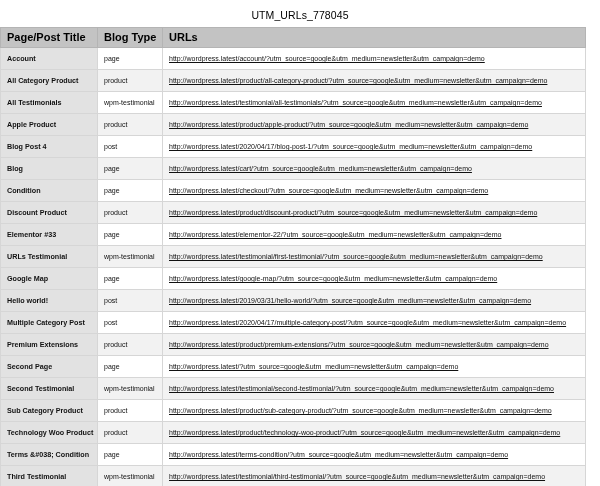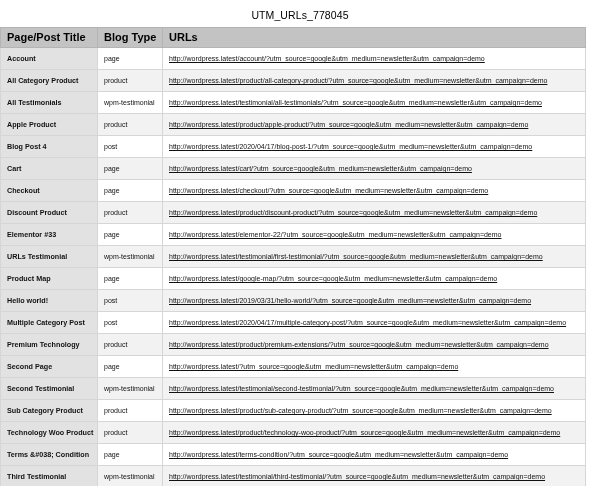--- a/index.html
+++ b/index.html
@@ -139,61 +139,61 @@
           <td class="col-title">Apple Product</td>
           <td class="col-type">product</td>
           <td class="col-urls"><a href="#">http://wordpress.latest/product/apple-product/?utm_source=google&amp;utm_medium=newsletter&amp;utm_campaign=demo</a></td>
         </tr>
         <tr>
           <td class="col-title">Blog Post 4</td>
           <td class="col-type">post</td>
           <td class="col-urls"><a href="#">http://wordpress.latest/2020/04/17/blog-post-1/?utm_source=google&amp;utm_medium=newsletter&amp;utm_campaign=demo</a></td>
         </tr>
         <tr class="alt">
-          <td class="col-title">Cart</td>
+          <td class="col-title">Blog</td>
           <td class="col-type">page</td>
           <td class="col-urls"><a href="#">http://wordpress.latest/cart/?utm_source=google&amp;utm_medium=newsletter&amp;utm_campaign=demo</a></td>
         </tr>
         <tr>
-          <td class="col-title">Checkout</td>
+          <td class="col-title">Condition</td>
           <td class="col-type">page</td>
           <td class="col-urls"><a href="#">http://wordpress.latest/checkout/?utm_source=google&amp;utm_medium=newsletter&amp;utm_campaign=demo</a></td>
         </tr>
         <tr class="alt">
           <td class="col-title">Discount Product</td>
           <td class="col-type">product</td>
           <td class="col-urls"><a href="#">http://wordpress.latest/product/discount-product/?utm_source=google&amp;utm_medium=newsletter&amp;utm_campaign=demo</a></td>
         </tr>
         <tr>
           <td class="col-title">Elementor #33</td>
           <td class="col-type">page</td>
           <td class="col-urls"><a href="#">http://wordpress.latest/elementor-22/?utm_source=google&amp;utm_medium=newsletter&amp;utm_campaign=demo</a></td>
         </tr>
         <tr class="alt">
           <td class="col-title">URLs Testimonial</td>
           <td class="col-type">wpm-testimonial</td>
           <td class="col-urls"><a href="#">http://wordpress.latest/testimonial/first-testimonial/?utm_source=google&amp;utm_medium=newsletter&amp;utm_campaign=demo</a></td>
         </tr>
         <tr>
-          <td class="col-title">Product Map</td>
+          <td class="col-title">Google Map</td>
           <td class="col-type">page</td>
           <td class="col-urls"><a href="#">http://wordpress.latest/google-map/?utm_source=google&amp;utm_medium=newsletter&amp;utm_campaign=demo</a></td>
         </tr>
         <tr class="alt">
           <td class="col-title">Hello world!</td>
           <td class="col-type">post</td>
           <td class="col-urls"><a href="#">http://wordpress.latest/2019/03/31/hello-world/?utm_source=google&amp;utm_medium=newsletter&amp;utm_campaign=demo</a></td>
         </tr>
         <tr>
           <td class="col-title">Multiple Category Post</td>
           <td class="col-type">post</td>
           <td class="col-urls"><a href="#">http://wordpress.latest/2020/04/17/multiple-category-post/?utm_source=google&amp;utm_medium=newsletter&amp;utm_campaign=demo</a></td>
         </tr>
         <tr class="alt">
-          <td class="col-title">Premium Technology</td>
+          <td class="col-title">Premium Extensions</td>
           <td class="col-type">product</td>
           <td class="col-urls"><a href="#">http://wordpress.latest/product/premium-extensions/?utm_source=google&amp;utm_medium=newsletter&amp;utm_campaign=demo</a></td>
         </tr>
         <tr>
           <td class="col-title">Second Page</td>
           <td class="col-type">page</td>
           <td class="col-urls"><a href="#">http://wordpress.latest/?utm_source=google&amp;utm_medium=newsletter&amp;utm_campaign=demo</a></td>
         </tr>
         <tr class="alt">
           <td class="col-title">Second Testimonial</td>

